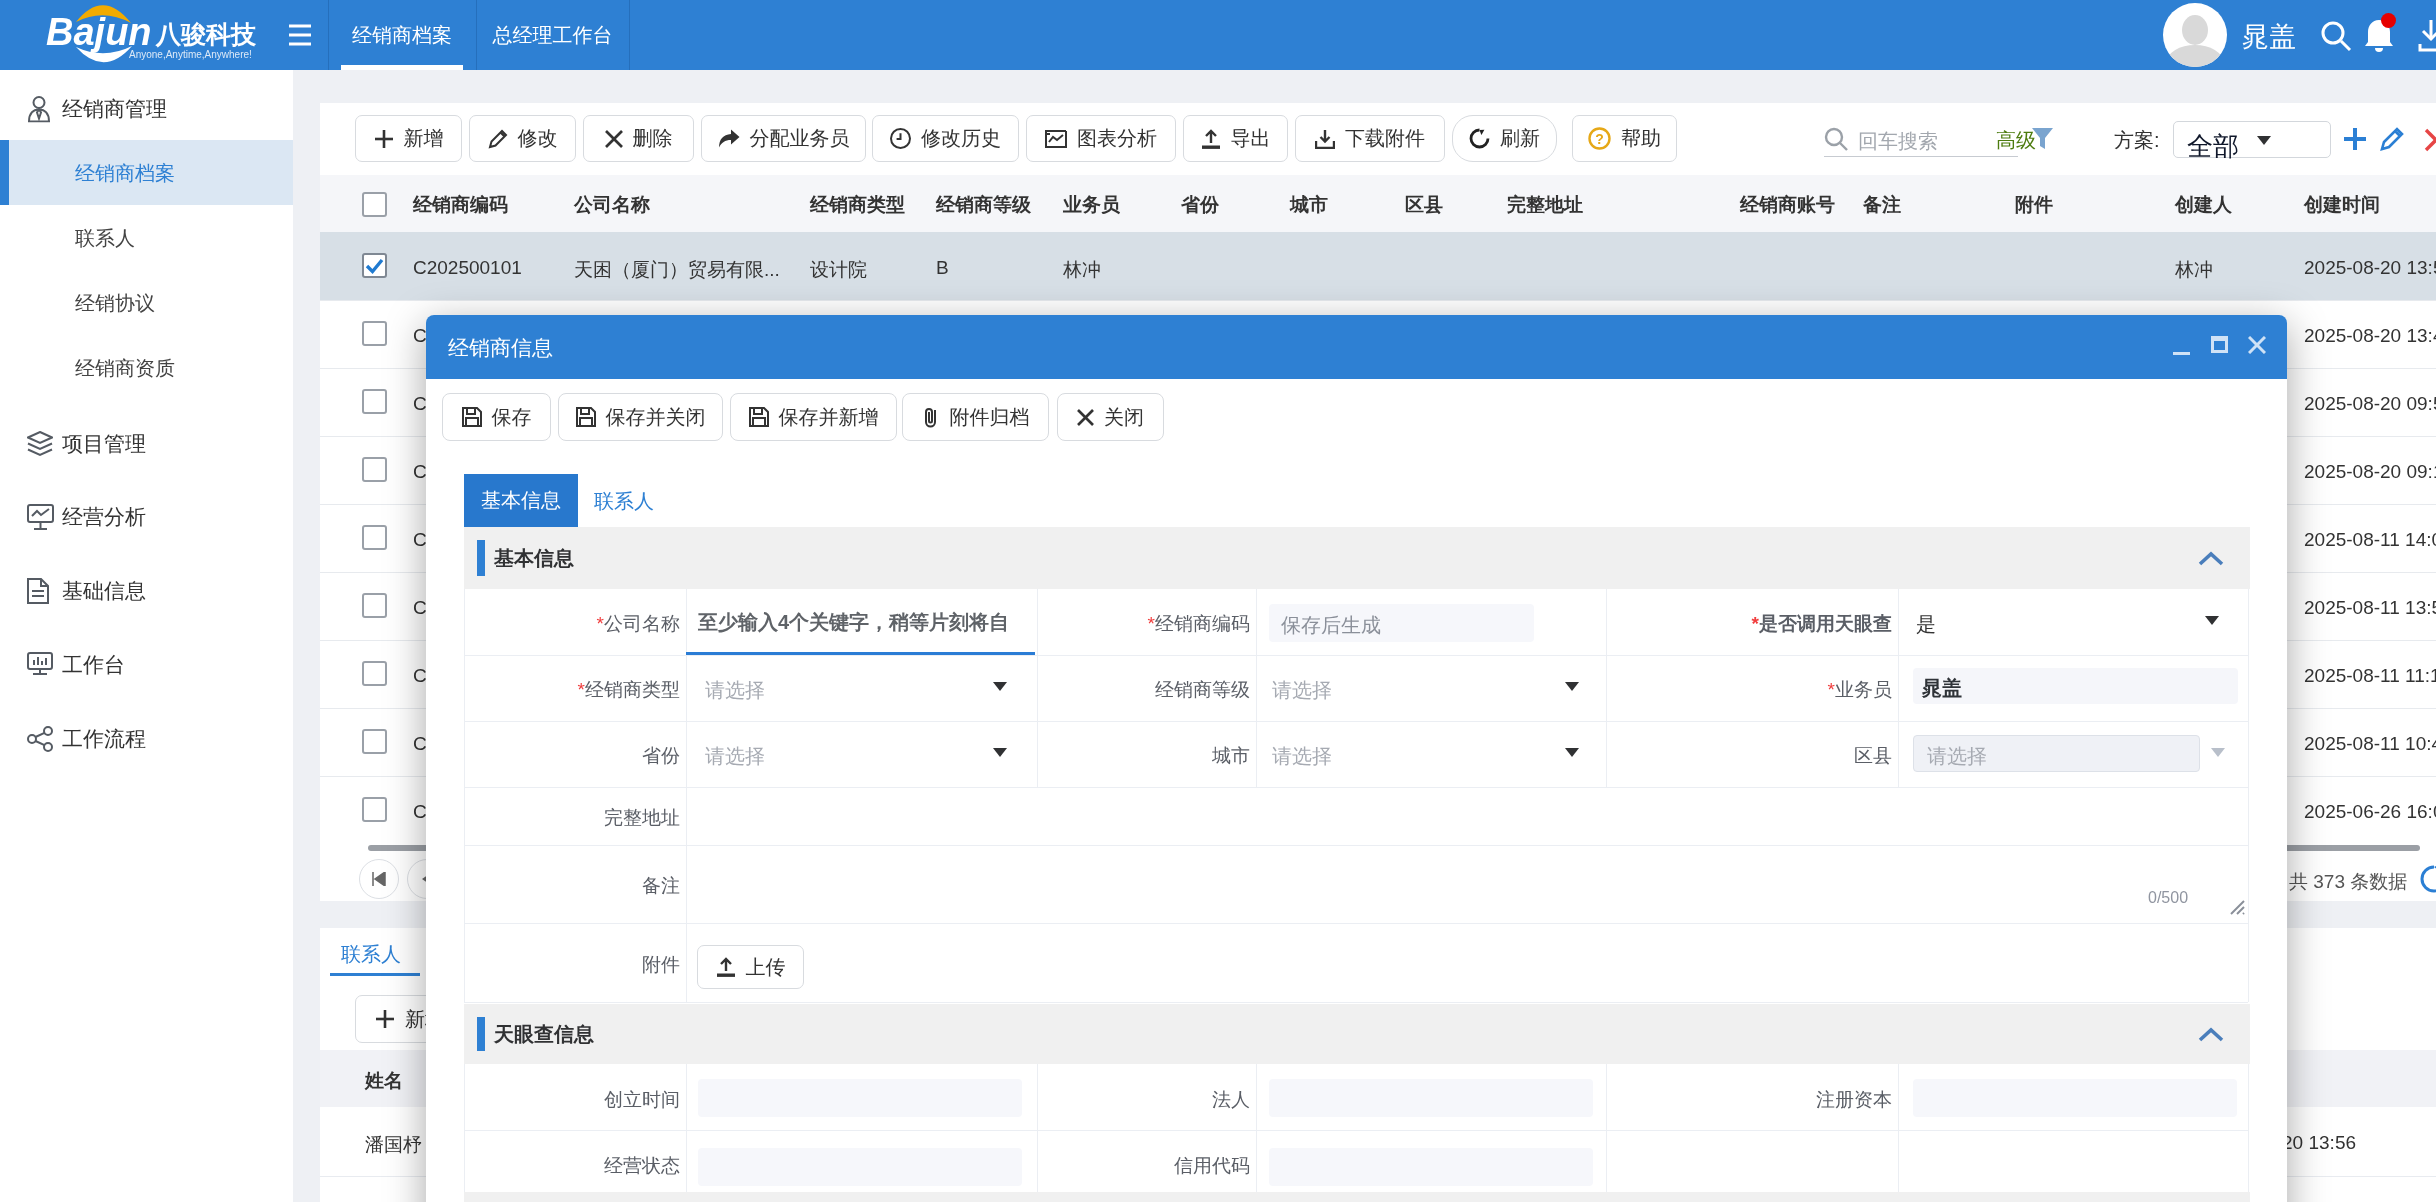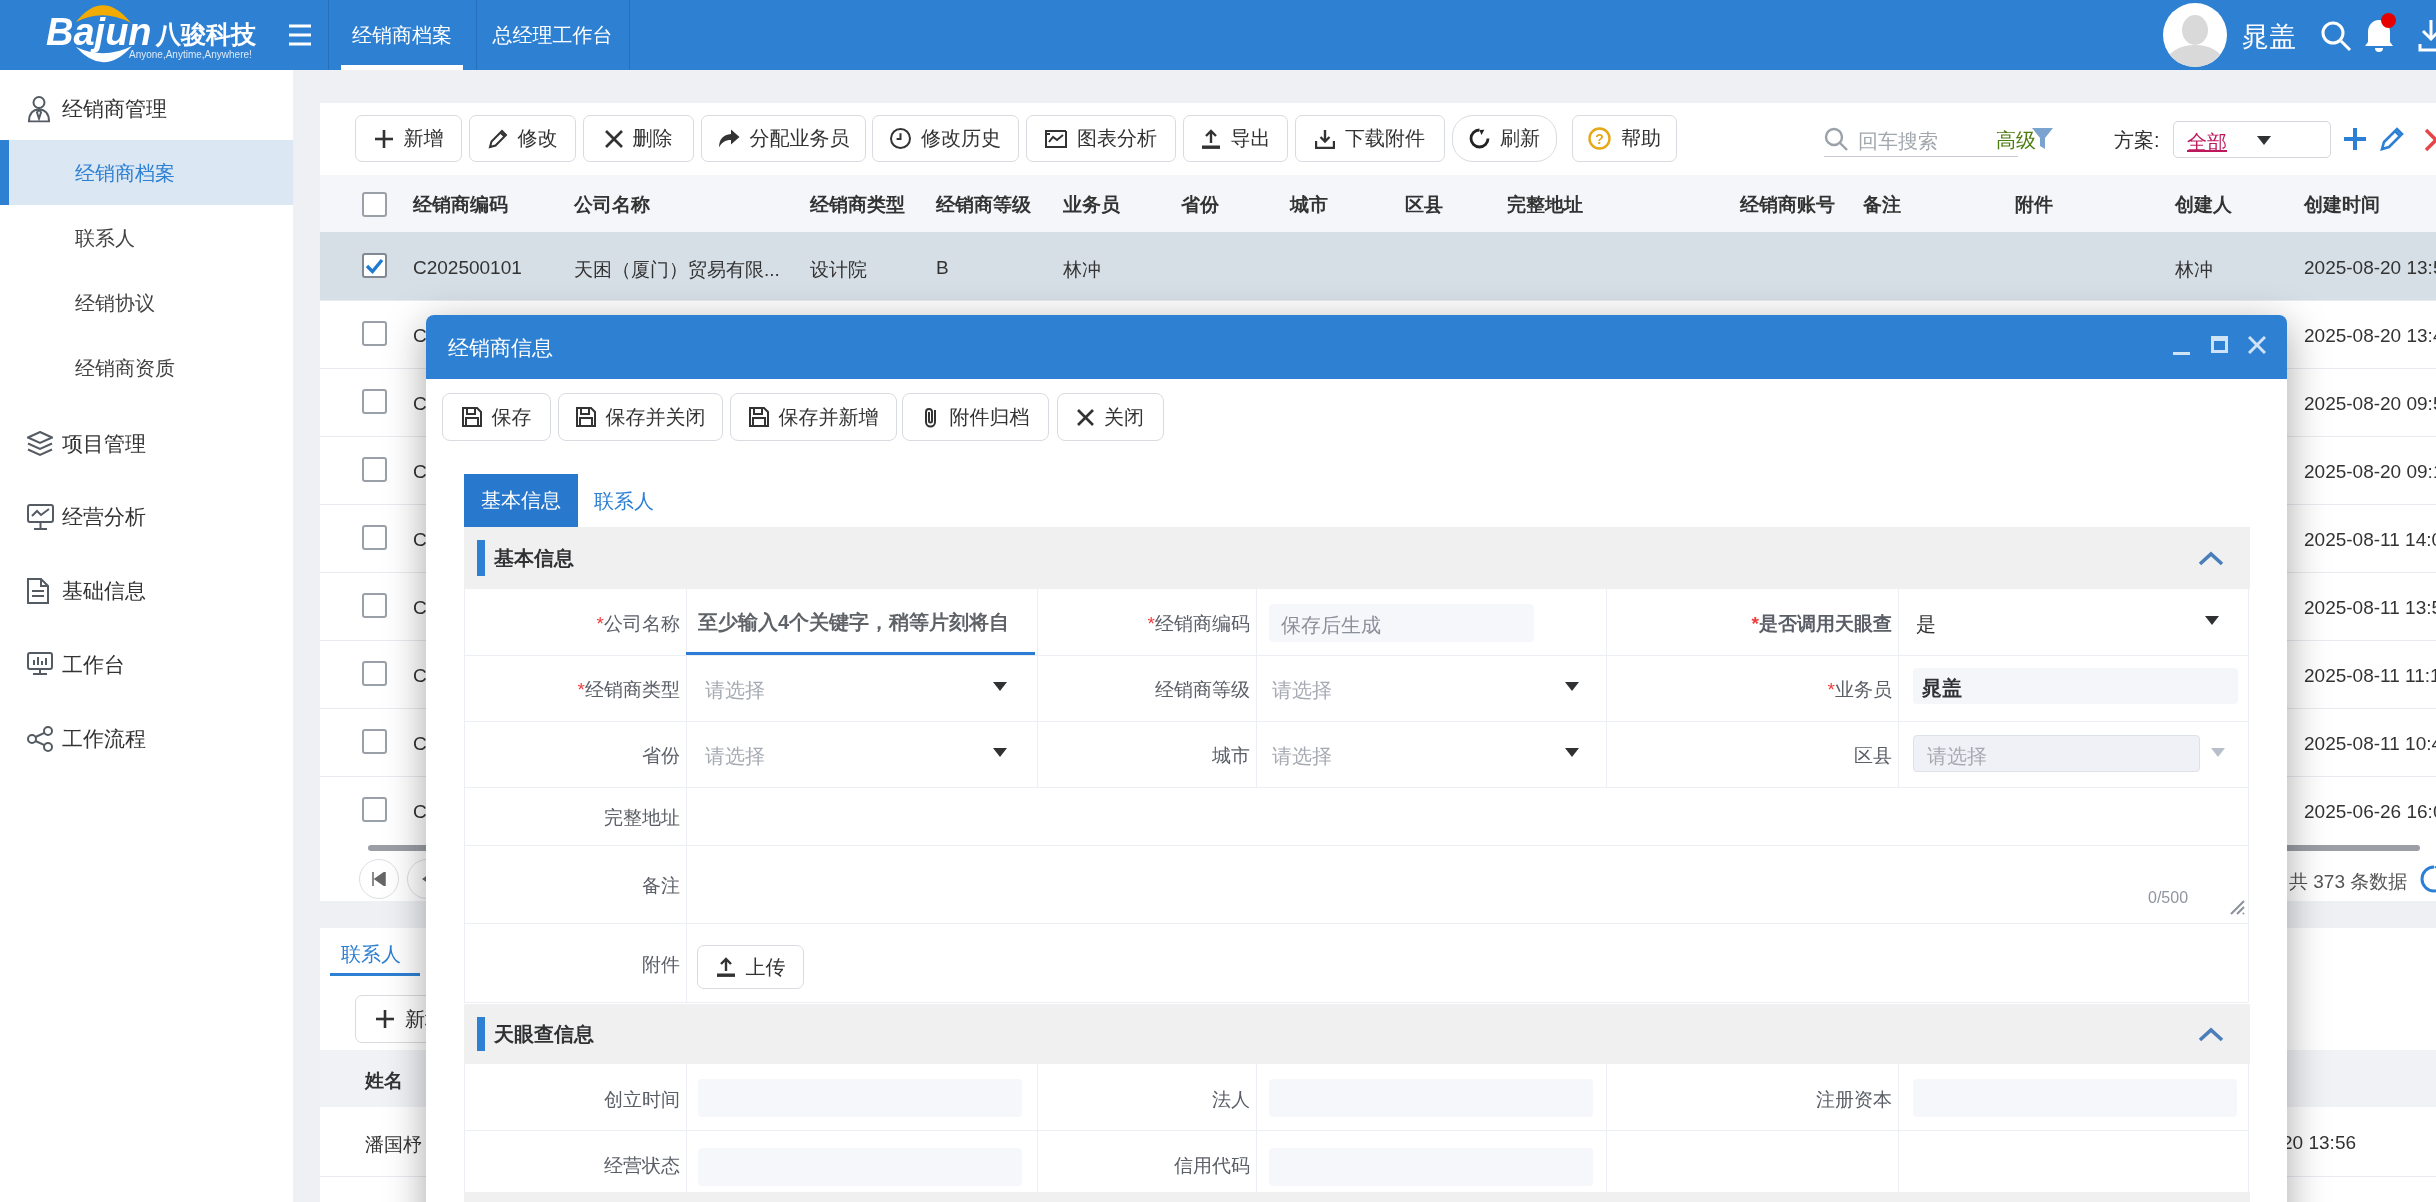--- a/index.html
+++ b/index.html
@@ -228,21 +228,21 @@
       <line x1="16" y1="16" x2="23" y2="23" stroke="#9ba1a8" stroke-width="2.4"></line>
     </svg>
   <div class="abs" style="left:1858px;top:128px;font-size:20px;color:#a2a7ae;">回车搜索</div>
   <div class="abs" style="left:1824px;top:156px;width:194px;height:1px;background:#c7cbd1;"></div>
   <svg class="abs" style="left:2031px;top:127px;" width="23" height="24" viewBox="0 0 23 24">
       <path d="M1 1 L22 1 L14 11 L14 22 L9 19 L9 11 Z" fill="#7aa4cf"></path>
     </svg>
   <div class="abs" style="left:1996px;top:127px;font-size:20px;color:#4d7c0f;">高级</div>
   <div class="abs" style="left:2114px;top:127px;font-size:20px;color:#333;">方案:</div>
   <div class="abs" style="left:2173px;top:121px;width:158px;height:37px;border:1px solid #d3d7dc;border-radius:5px;background:#fff;">
-    <div class="abs" style="left:13px;top:7px;font-size:20px;color:#be185d;text-decoration:underline;">全部</div>
+    <div class="abs" style="left:13px;top:7px;font-size:26px;color:#0f172a;">全部</div>
     <div class="caret" style="left:83px;top:14px;"></div>
   </div>
   <svg class="abs" style="left:2343px;top:127px;" width="24" height="24" viewBox="0 0 24 24">
       <g stroke="#2b7fd4" stroke-width="4">
         <line x1="12" y1="1" x2="12" y2="23"></line>
         <line x1="1" y1="12" x2="23" y2="12"></line>
       </g>
     </svg>
   <svg class="abs" style="left:2380px;top:126px;" width="25" height="25" viewBox="0 0 25 25">
       <path d="M2 23 L4 16 L17 3 L22 8 L9 21 Z M15 5 L20 10" fill="none" stroke="#2b7fd4" stroke-width="2.6"></path>

